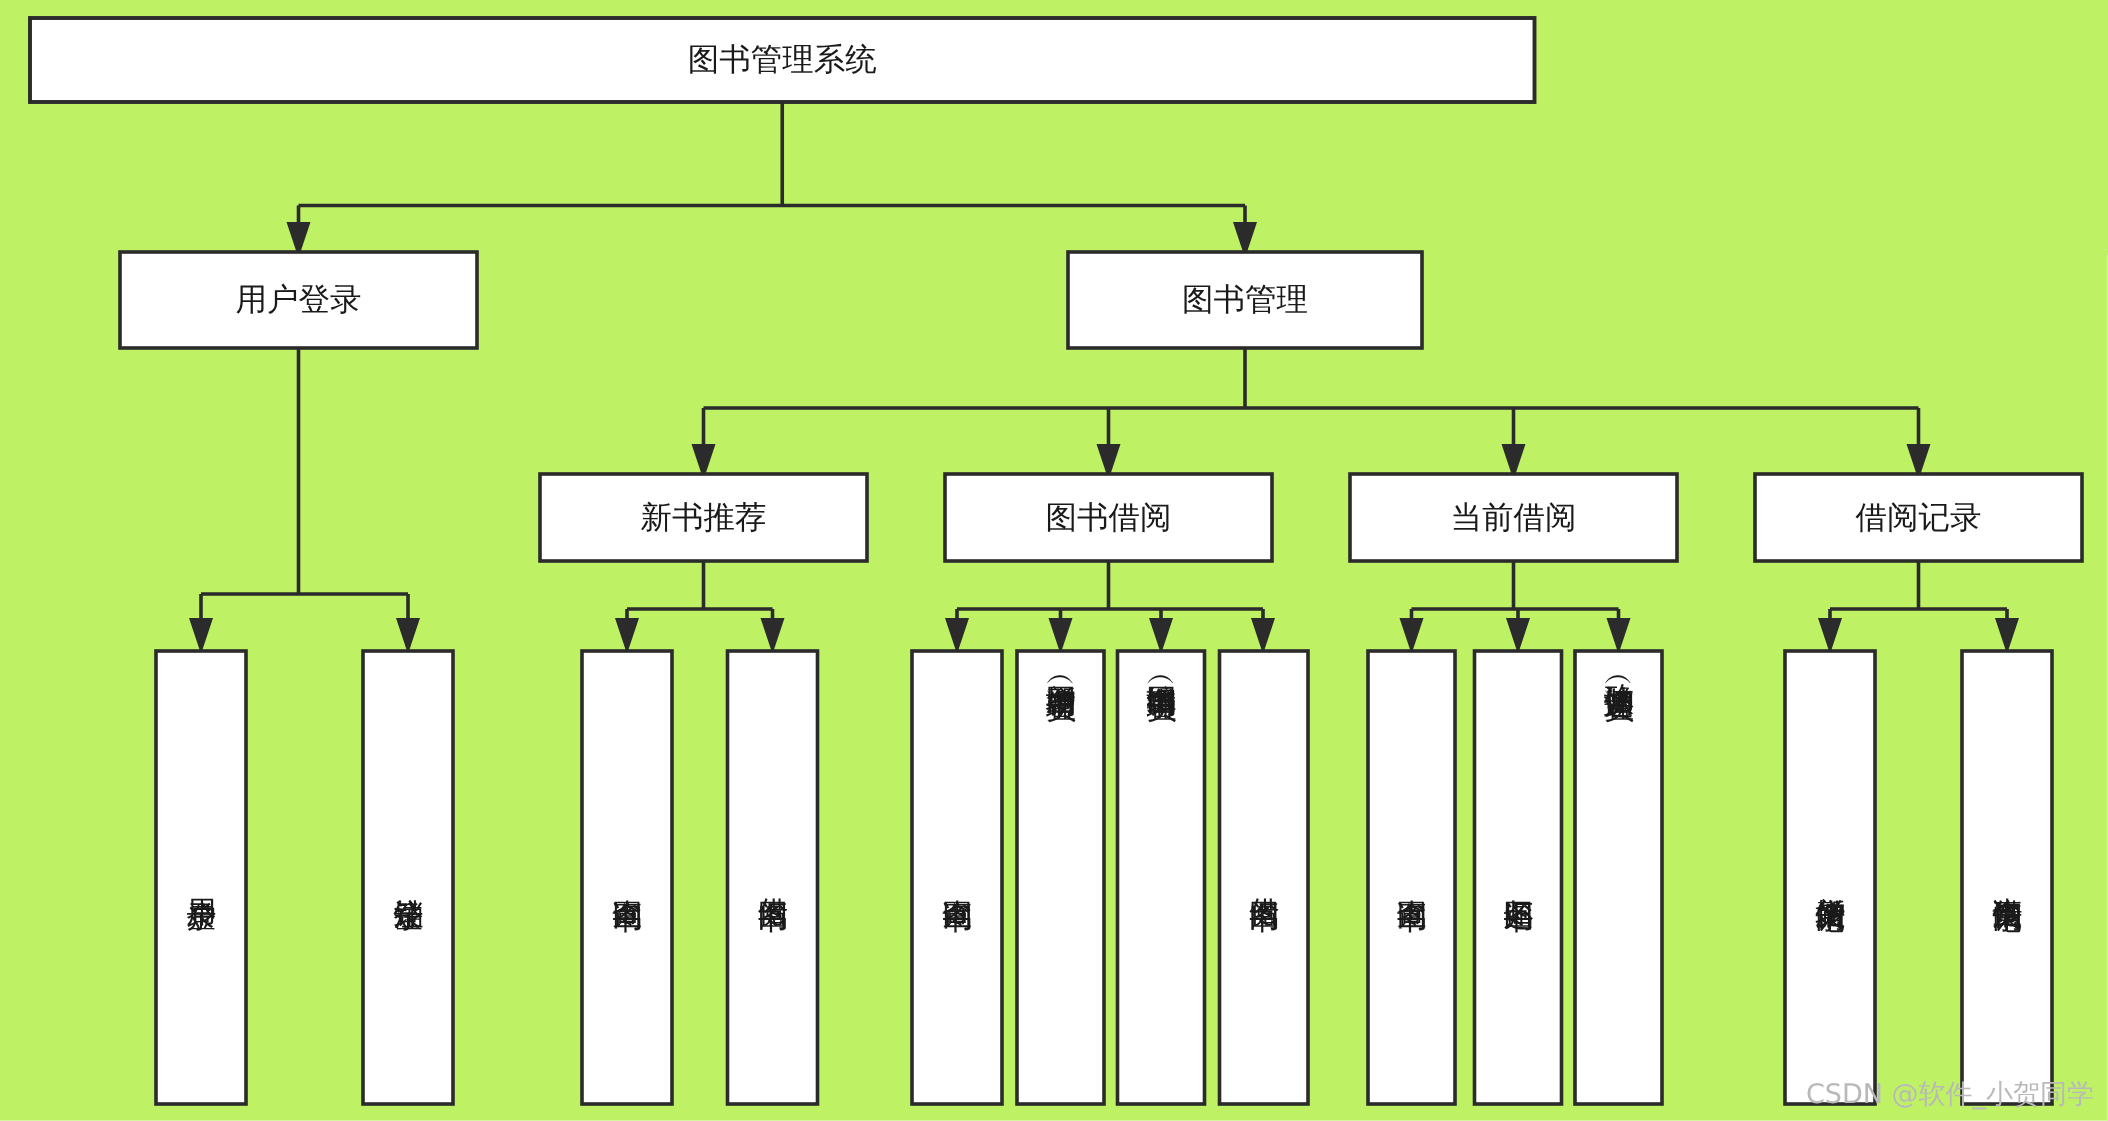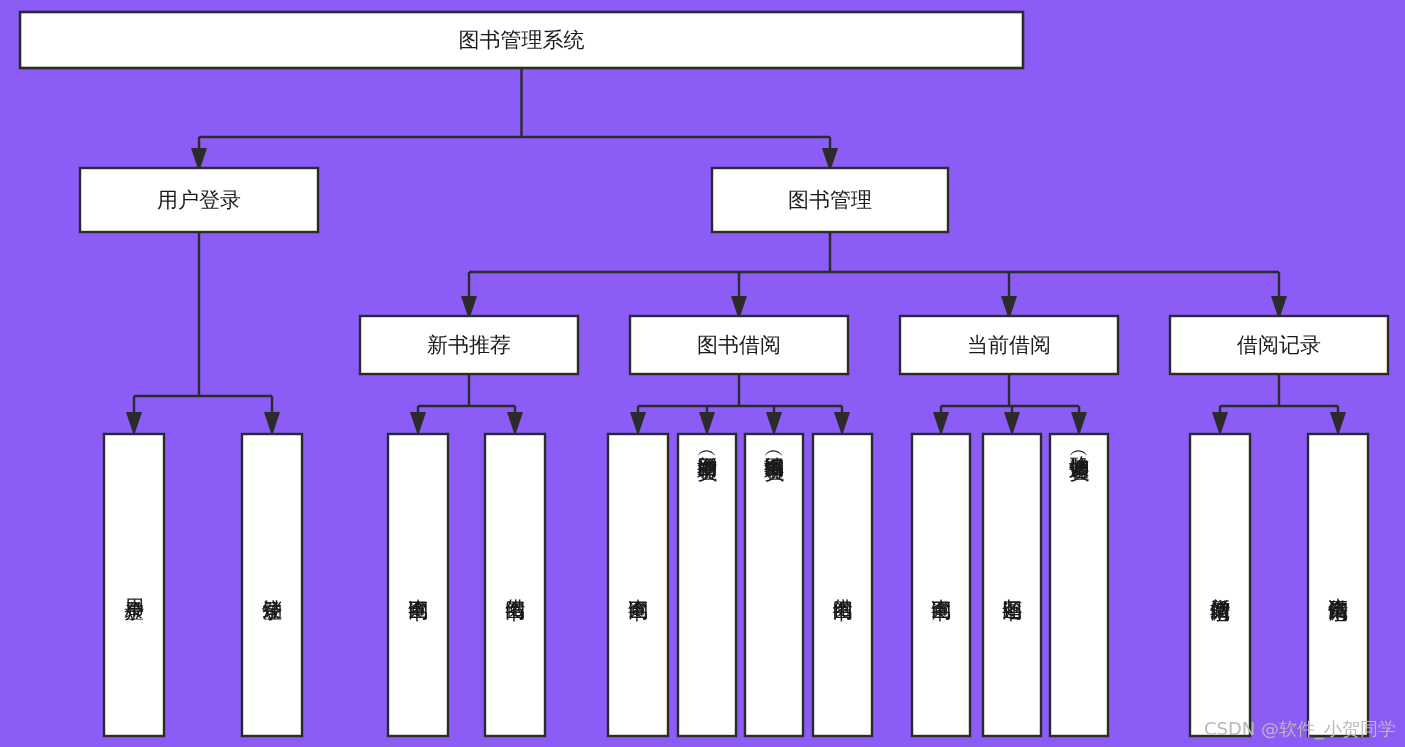--- a/index.html
+++ b/index.html
@@ -10,21 +10,21 @@
   body {
     width: 1405px;
     height: 747px;
     font-family: "DejaVu Sans", "Liberation Sans", sans-serif;
     overflow: hidden;
   }
   #diagram-root {
     position: relative;
     width: 1405px;
     height: 747px;
-    background: #8b5cf6;
+    background: #bef264;
   }
   svg#flow {
     position: absolute;
     left: 0;
     top: 0;
     width: 1405px;
     height: 747px;
     display: block;
   }
   .node-box {

